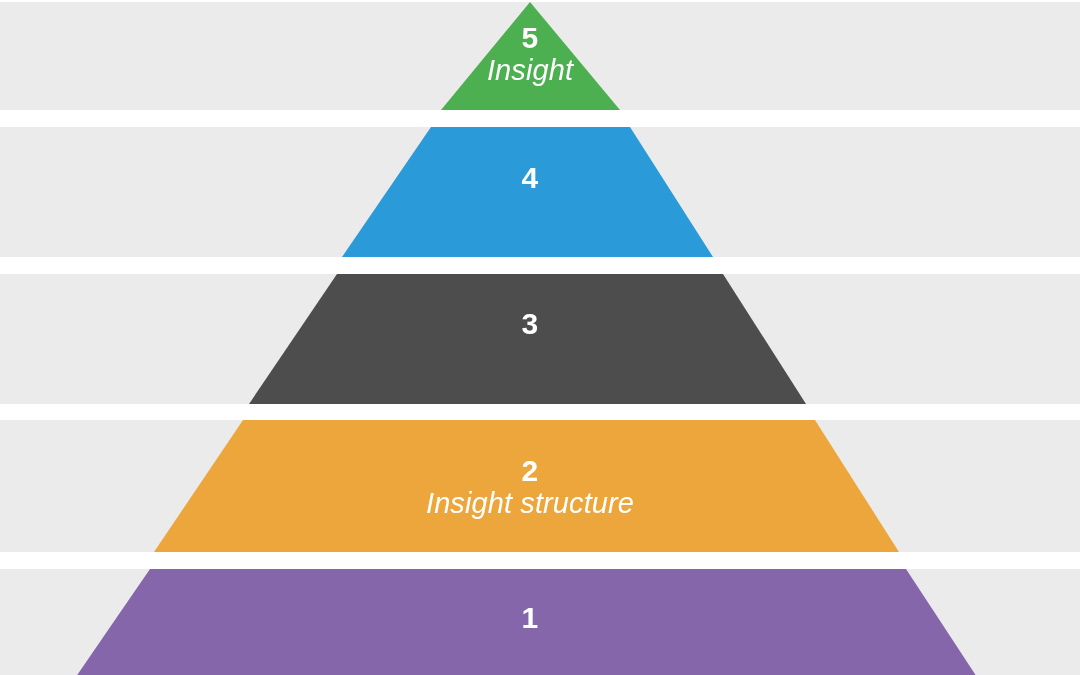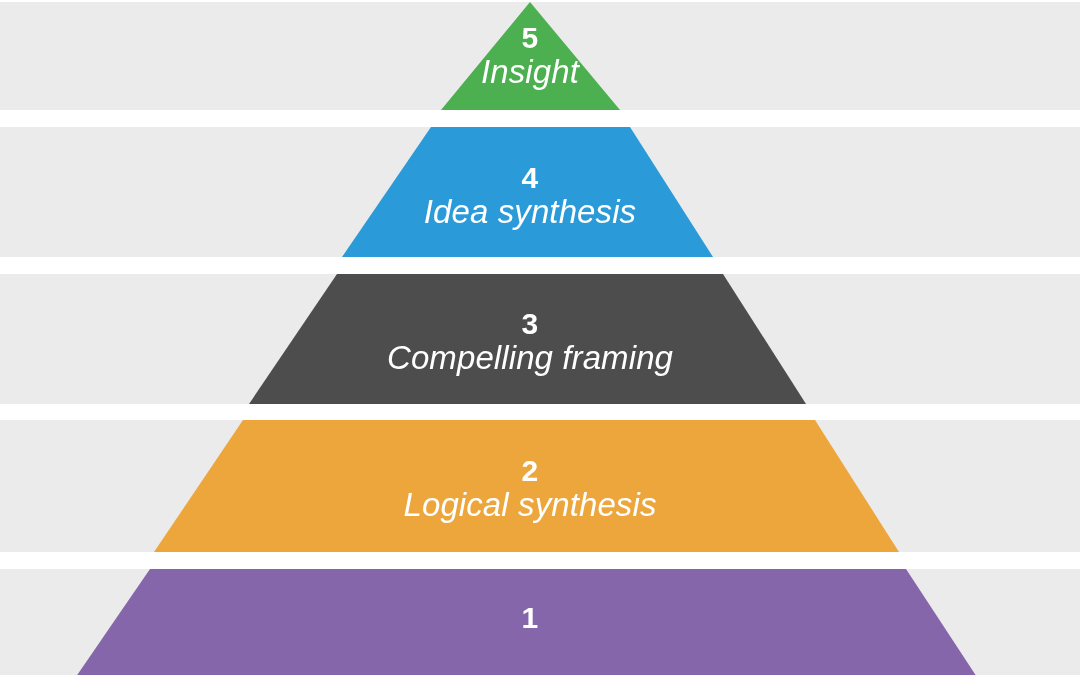--- a/index.html
+++ b/index.html
@@ -57,21 +57,21 @@
     display: block;
     font-weight: bold;
     font-style: normal;
     font-size: 30px;
     letter-spacing: 0.3px;
   }
   .tier-title {
     display: block;
     font-style: italic;
     font-weight: normal;
-    font-size: 33px;
+    font-size: 29px;
     letter-spacing: 0.1px;
     margin-top: 1px;
   }
 </style>
 </head>
 <body>
 
 <div id="stage">
 
   <div id="bands">
@@ -92,28 +92,26 @@
       </g>
   </svg>
 
   <div id="labels">
       <div class="tier-label" style="left: 430px; top: 22px; width: 200px; color: rgb(255, 255, 255);">
         <span class="tier-number">5</span>
         <span class="tier-title">Insight</span>
       </div>
       <div class="tier-label" style="left: 380px; top: 162px; width: 300px; color: rgb(255, 255, 255);">
         <span class="tier-number">4</span>
-        <span class="tier-title">Idea synthesis</span>
       </div>
       <div class="tier-label" style="left: 350px; top: 308px; width: 360px; color: rgb(255, 255, 255);">
         <span class="tier-number">3</span>
-        <span class="tier-title">Compelling framing</span>
       </div>
       <div class="tier-label" style="left: 360px; top: 455px; width: 340px; color: rgb(255, 255, 255);">
         <span class="tier-number">2</span>
-        <span class="tier-title">Logical synthesis</span>
+        <span class="tier-title">Insight structure</span>
       </div>
       <div class="tier-label" style="left: 360px; top: 602px; width: 340px; color: rgb(255, 255, 255);">
         <span class="tier-number">1</span>
       </div>
     </div>
 
 </div>
 
 </body></html>

